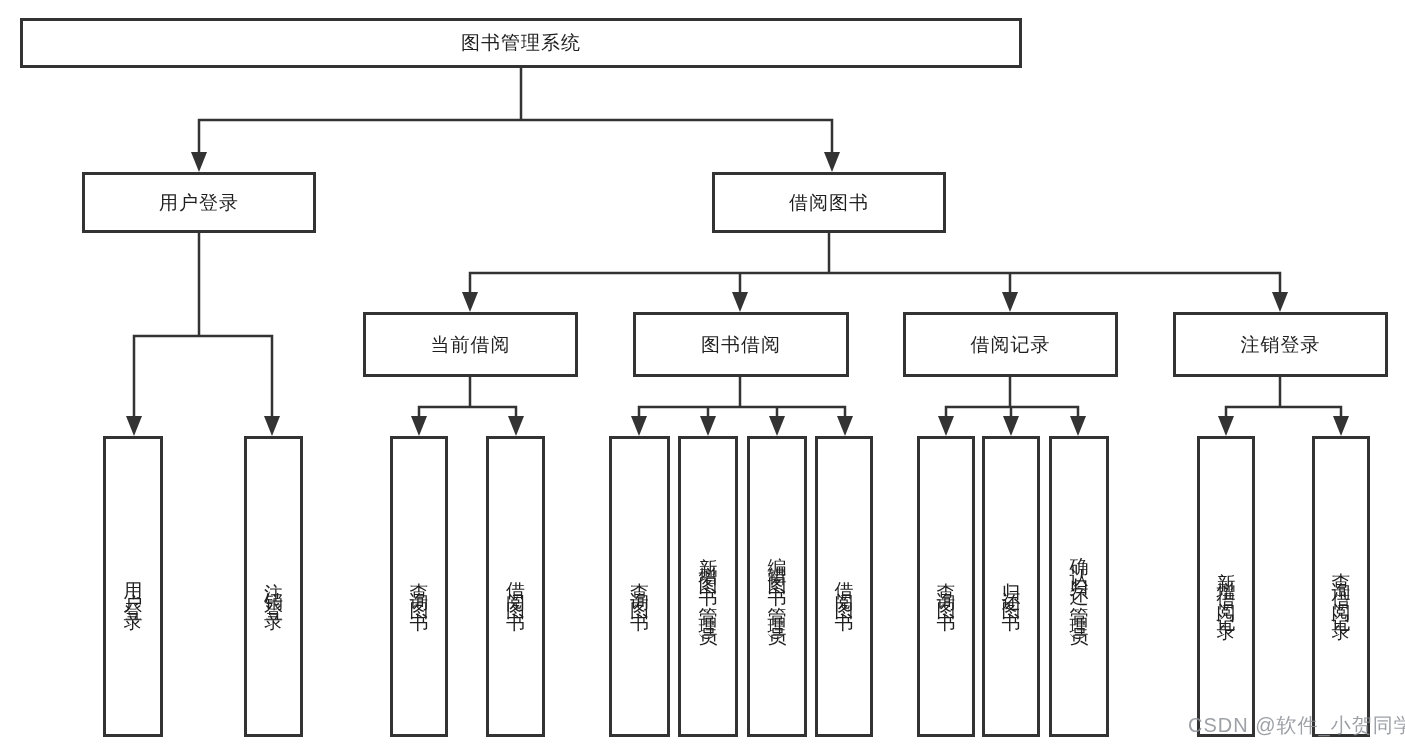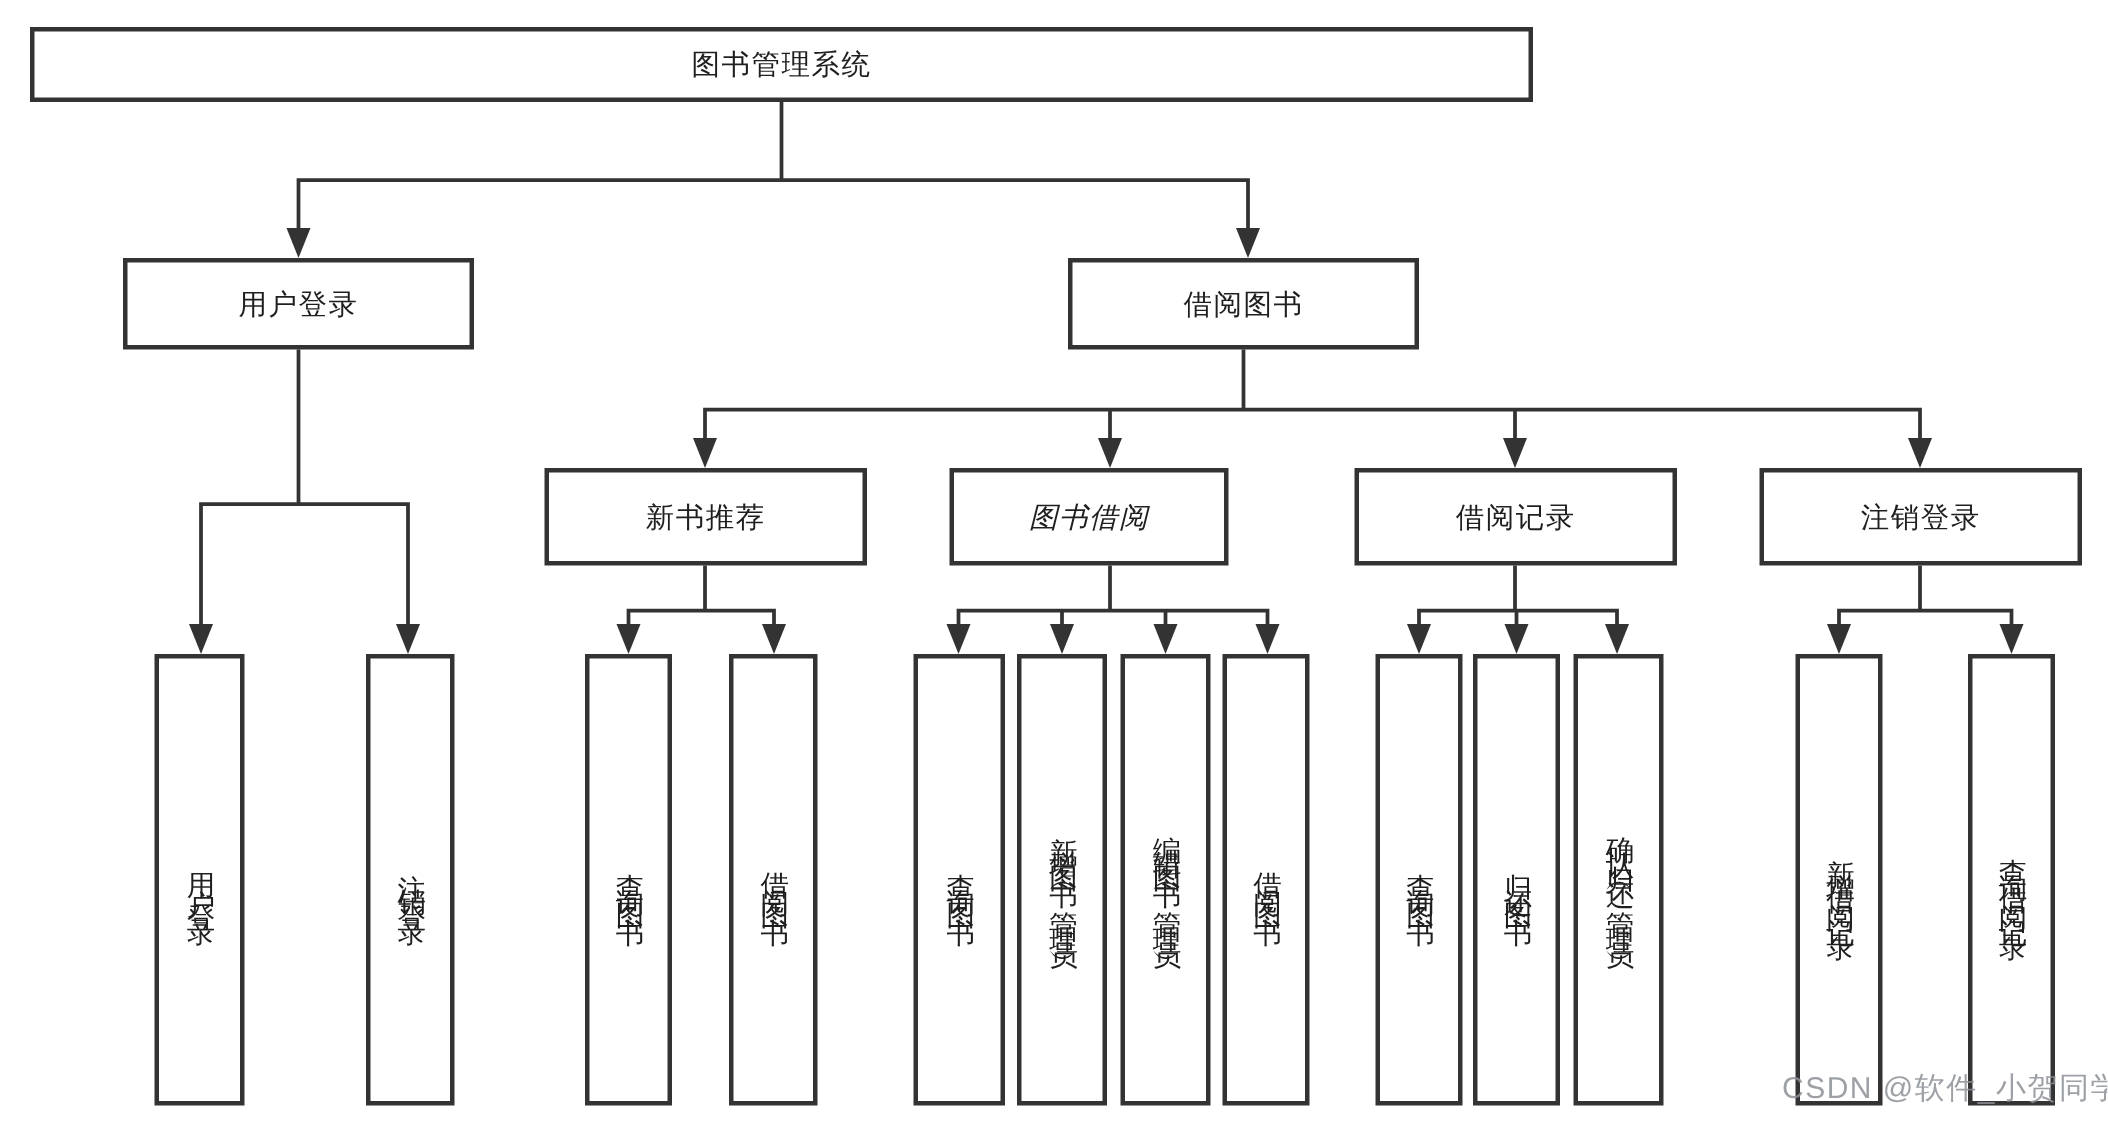--- a/index.html
+++ b/index.html
@@ -106,23 +106,23 @@
   </div>
 
   <div class="node" style="left:82px; top:172px; width:234px; height:61px;">
     <span>用户登录</span>
   </div>
   <div class="node" style="left:712px; top:172px; width:234px; height:61px;">
     <span>借阅图书</span>
   </div>
 
   <div class="node" style="left:363px; top:312px; width:215px; height:65px;">
-    <span>新书推荐</span>
+    <span>当前借阅</span>
   </div>
-  <div class="node" style="left:633px; top:312px; width:186px; height:65px;font-style:italic;">
+  <div class="node" style="left:633px; top:312px; width:216px; height:65px;">
     <span>图书借阅</span>
   </div>
   <div class="node" style="left:903px; top:312px; width:215px; height:65px;">
     <span>借阅记录</span>
   </div>
   <div class="node" style="left:1173px; top:312px; width:215px; height:65px;">
     <span>注销登录</span>
   </div>
 
   <div class="node leaf" style="left:103px; top:436px; width:60px; height:301px;">

